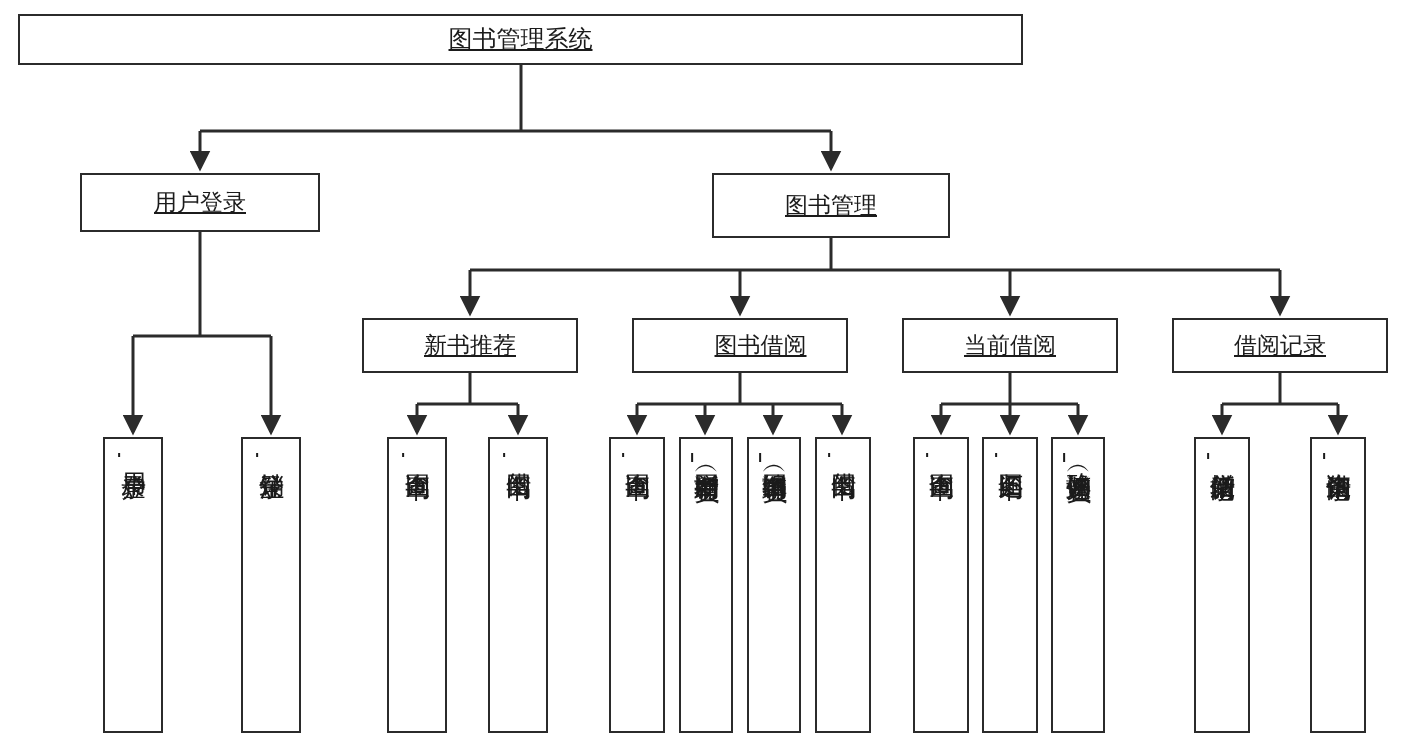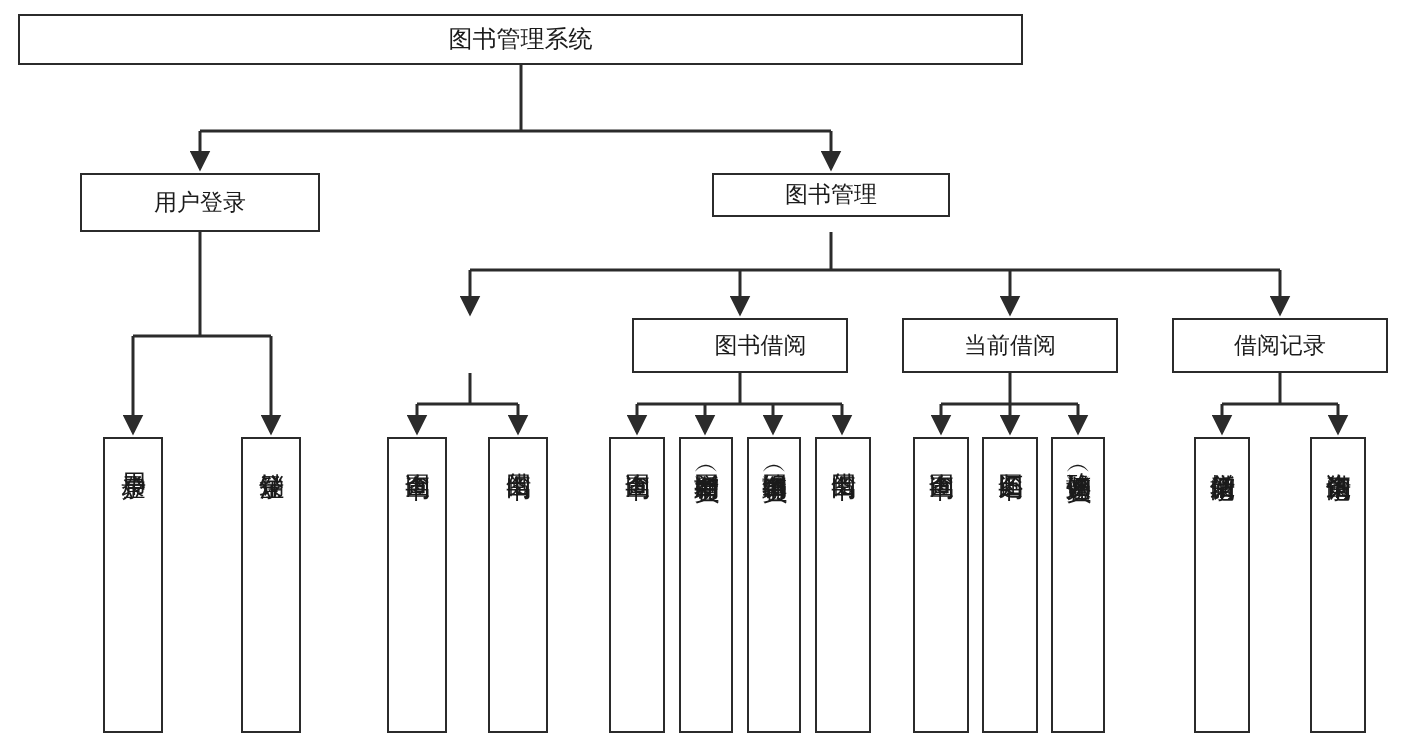--- a/index.html
+++ b/index.html
@@ -33,20 +33,21 @@
     display: flex;
     align-items: center;
     justify-content: center;
     text-align: center;
     color: #1b1b1b;
   }
   .node .lbl {
     display: block;
     line-height: 1.18;
     white-space: nowrap;
+    text-decoration: underline;
   }
   .node.horizontal .lbl {
     font-size: 23px;
   }
   .node.root .lbl {
     font-size: 24px;
   }
   .node.vertical {
     align-items: flex-start;
     padding-top: 14px;
@@ -125,24 +126,27 @@
     </g>
   </svg>
 
   <div class="node horizontal root" style="left:18px; top:14px; width:1005px; height:51px;">
     <span class="lbl">图书管理系统</span>
   </div>
 
   <div class="node horizontal" style="left:80px; top:173px; width:240px; height:59px;">
     <span class="lbl">用户登录</span>
   </div>
-  <div class="node horizontal" style="left:712px; top:173px; width:238px; height:44px;">
+  <div class="node horizontal" style="left:712px; top:173px; width:238px; height:65px;">
     <span class="lbl">图书管理</span>
   </div>
 
+  <div class="node horizontal" style="left:362px; top:318px; width:216px; height:55px;">
+    <span class="lbl">新书推荐</span>
+  </div>
   <div class="node horizontal" style="left:632px; top:318px; width:216px; height:55px;padding-left:41px;">
     <span class="lbl">图书借阅</span>
   </div>
   <div class="node horizontal" style="left:1172px; top:318px; width:216px; height:55px;">
     <span class="lbl">借阅记录</span>
   </div>
   <div class="node horizontal" style="left:902px; top:318px; width:216px; height:55px;">
     <span class="lbl">当前借阅</span>
   </div>
 

